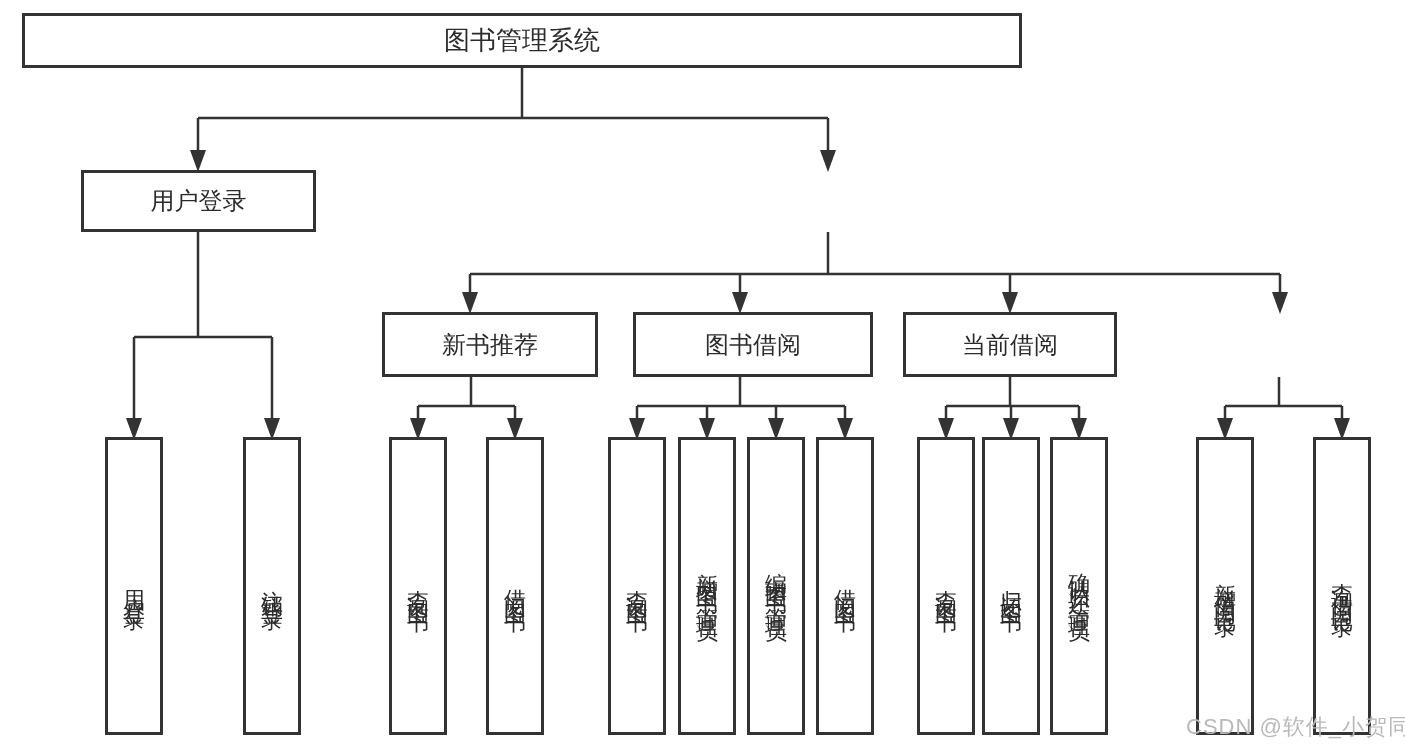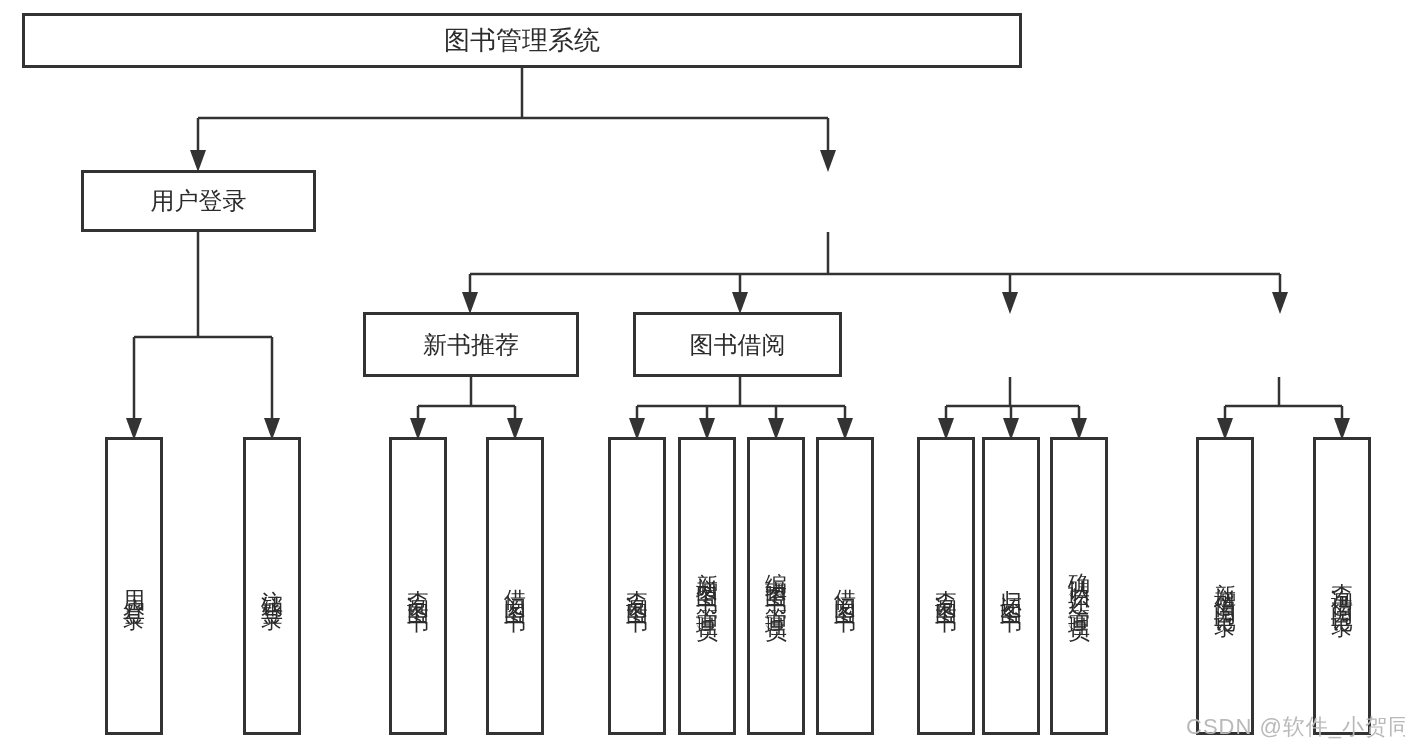--- a/index.html
+++ b/index.html
@@ -9,22 +9,22 @@
   }
   .hnode{
     position:absolute;box-sizing:border-box;border:3px solid #333333;background:#ffffff;
     display:flex;align-items:center;justify-content:center;color:#2b2b2b;z-index:1;
   }
   .hnode.root{left:22px;top:13px;width:1000px;height:55px;font-size:26px;}
   .hnode.lvl2{top:170px;height:62px;font-size:24px;}
   .hnode.lvl3{top:312px;height:65px;font-size:24px;}
   #n-user{left:81px;width:235px;}
   #n-book{left:712px;width:233px;}
-  #n-rec{left:363px;width:216px;}
-  #n-borrow{left:633px;width:209px;}
+  #n-rec{left:382px;width:216px;}
+  #n-borrow{left:633px;width:240px;}
   #n-cur{left:903px;width:214px;}
   #n-hist{left:1172px;width:214px;}
   .vnode{
     position:absolute;box-sizing:border-box;top:437px;width:58px;height:298px;
     border:3px solid #333333;background:#ffffff;display:flex;align-items:center;justify-content:center;z-index:1;
   }
   .vnode span{
     writing-mode:vertical-rl;text-orientation:mixed;font-size:22px;letter-spacing:7px;
     color:#2b2b2b;white-space:nowrap;
   }
@@ -52,20 +52,23 @@
 
   <div class="hnode lvl2" id="n-user">
     <span>用户登录</span>
   </div>
 
   <div class="hnode lvl3" id="n-rec">
     <span>新书推荐</span>
   </div>
   <div class="hnode lvl3" id="n-borrow">
     <span>图书借阅</span>
+  </div>
+  <div class="hnode lvl3" id="n-cur">
+    <span>当前借阅</span>
   </div>
 
   <div class="vnode" id="v0">
       <span>用户登录</span>
     </div>
   <div class="vnode" id="v1">
       <span>注销登录</span>
     </div>
   <div class="vnode" id="v2">
       <span>查询图书</span>

